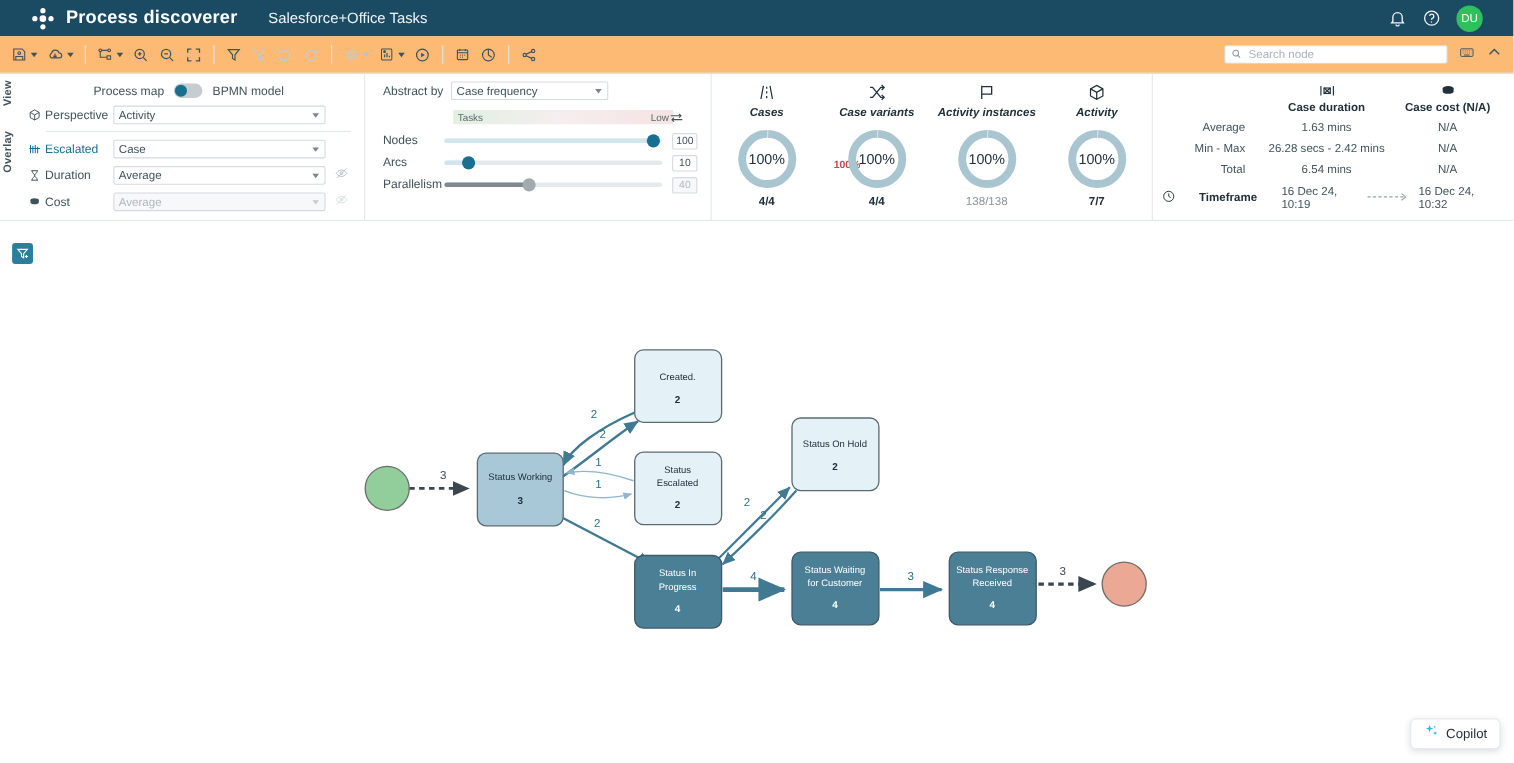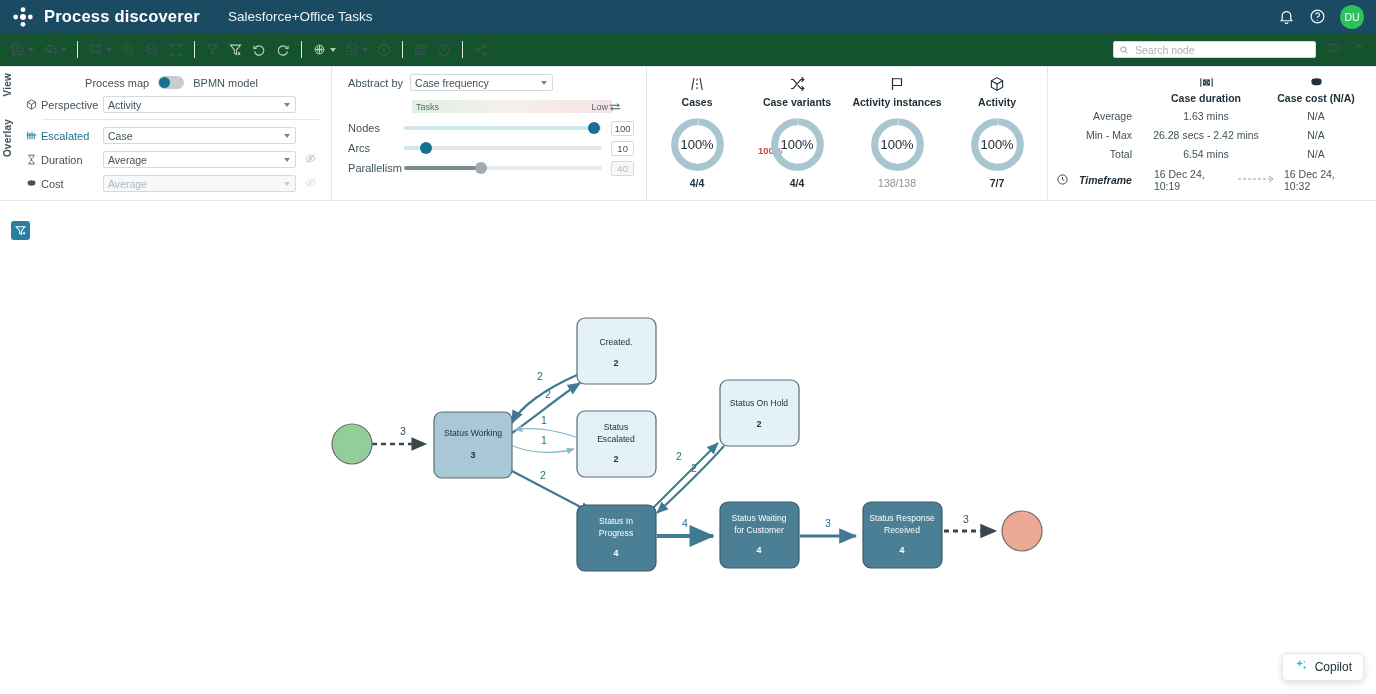--- a/index.html
+++ b/index.html
@@ -7,37 +7,37 @@
   body {
     width:1376px; height:694px;
     font-family:"Liberation Sans", sans-serif;
     background:#ffffff; color:#21303a;
     overflow:hidden; position:relative;
   }
 
   
   .topbar {
     height:33px; background:#1b4a63; display:flex; align-items:center;
-    padding:0 12px; color:#fff;
+    padding:0 28px; color:#fff;
   }
   .logo { width:22px; height:22px; margin-right:10px; flex:none; }
   .app-title { font-size:16.5px; font-weight:bold; letter-spacing:.2px; }
   .ds-title { font-size:13.5px; margin-left:28px; color:#eef4f7; font-weight:500;}
   .topbar-right { margin-left:auto; display:flex; align-items:center; gap:14px; }
   .tb-icon { width:17px; height:17px; opacity:.95; cursor:pointer; }
   .avatar {
     width:24px; height:24px; border-radius:50%; background:#2ec05a;
     color:#fff; font-size:10.5px; font-weight:normal;
     display:flex; align-items:center; justify-content:center; cursor:pointer;
   }
 
   
   .toolbar {
     height:34px; display:flex; align-items:center; padding:0 6px;
-    border-bottom:1px solid #e3e7ea; background:#14532d; position:relative;
+    border-bottom:1px solid #e3e7ea; background:#fdba74; position:relative;
   }
   .tool { display:flex; align-items:center; height:26px; padding:0 4px; cursor:pointer; }
   .tool svg { display:block; }
   .caret {
     width:0;height:0;border-left:3.5px solid transparent;border-right:3.5px solid transparent;
     border-top:4.5px solid #41525c; margin-left:3px;
   }
   .caret.dim { border-top-color:#b9c2c7; }
   .tsep { width:1px; height:17px; background:#dfe4e7; margin:0 6px; }
   .toolbar-right { margin-left:auto; display:flex; align-items:center; gap:10px; padding-right:4px;}
@@ -125,21 +125,21 @@
   .valbox {
     width:23px; height:15px; margin-left:9px; border:1px solid #d5dadd; border-radius:2px;
     font-size:9.5px; color:#41525c; display:flex; align-items:center; justify-content:center;
   }
   .valbox.disabled { color:#b0b8bd; background:#f7f8f9; }
 
   
   .panel-kpi { width:413px; display:flex; align-items:flex-start; padding-top:6px; position:relative; }
   .kpi { width:100px; text-align:center; position:relative; }
   .kpi .kicon { height:22px; display:flex; align-items:center; justify-content:center; }
-  .kpi .ktitle { font-size:10.5px; font-weight:bold; color:#21303a; margin-top:1px; }
+  .kpi .ktitle { font-size:10.5px; font-weight:bold; color:#21303a; margin-top:1px;font-style:italic; }
   .donut-wrap { display:flex; justify-content:center; margin-top:8px; }
   .donut { position:relative; width:57px; height:57px; }
   .donut .dval {
     position:absolute; inset:0; display:flex; align-items:center; justify-content:center;
     font-size:13px; color:#21303a;
   }
   .kpi .kfoot { font-size:10.5px; font-weight:bold; color:#21303a; margin-top:4px; }
   .kpi .kfoot.grey { color:#8a9399; font-weight:normal; }
   .link100 {
     position:absolute; left:100px; top:78px; width:46px; text-align:center;
@@ -148,21 +148,21 @@
 
   
   .panel-stats { flex:1; padding:6px 14px 0 8px; }
   .stats-grid { display:grid; grid-template-columns:86px 128px 92px; font-size:10.5px; }
   .stats-grid .hcell { text-align:center; padding-bottom:2px; }
   .stats-grid .hicon { height:19px; display:flex; align-items:center; justify-content:center; }
   .stats-grid .hlabel { font-size:10.5px; font-weight:bold; color:#21303a; }
   .stats-grid .rlabel { text-align:right; color:#41525c; padding:3.5px 10px 3.5px 0; }
   .stats-grid .rval { text-align:center; color:#41525c; padding:3.5px 0; }
   .tf-row { display:flex; align-items:center; margin-top:5px; font-size:10.5px; }
-  .tf-row .tf-lab { font-weight:bold; color:#21303a; margin-left:10px;font-style:italic; }
+  .tf-row .tf-lab { font-weight:bold; color:#21303a; margin-left:21px; }
   .tf-row .tf-from { margin-left:22px; color:#41525c; }
   .tf-row .tf-to { color:#41525c; }
   .tf-arrow { margin:0 6px; }
 
   
   .canvas { position:absolute; left:0; top:211px; right:0; bottom:0; background:#fff; overflow:hidden; }
   .filter-chip {
     position:absolute; left:11px; top:10px; width:19px; height:19px; border-radius:3px;
     background:#2a7e9e; display:flex; align-items:center; justify-content:center; cursor:pointer;
   }

